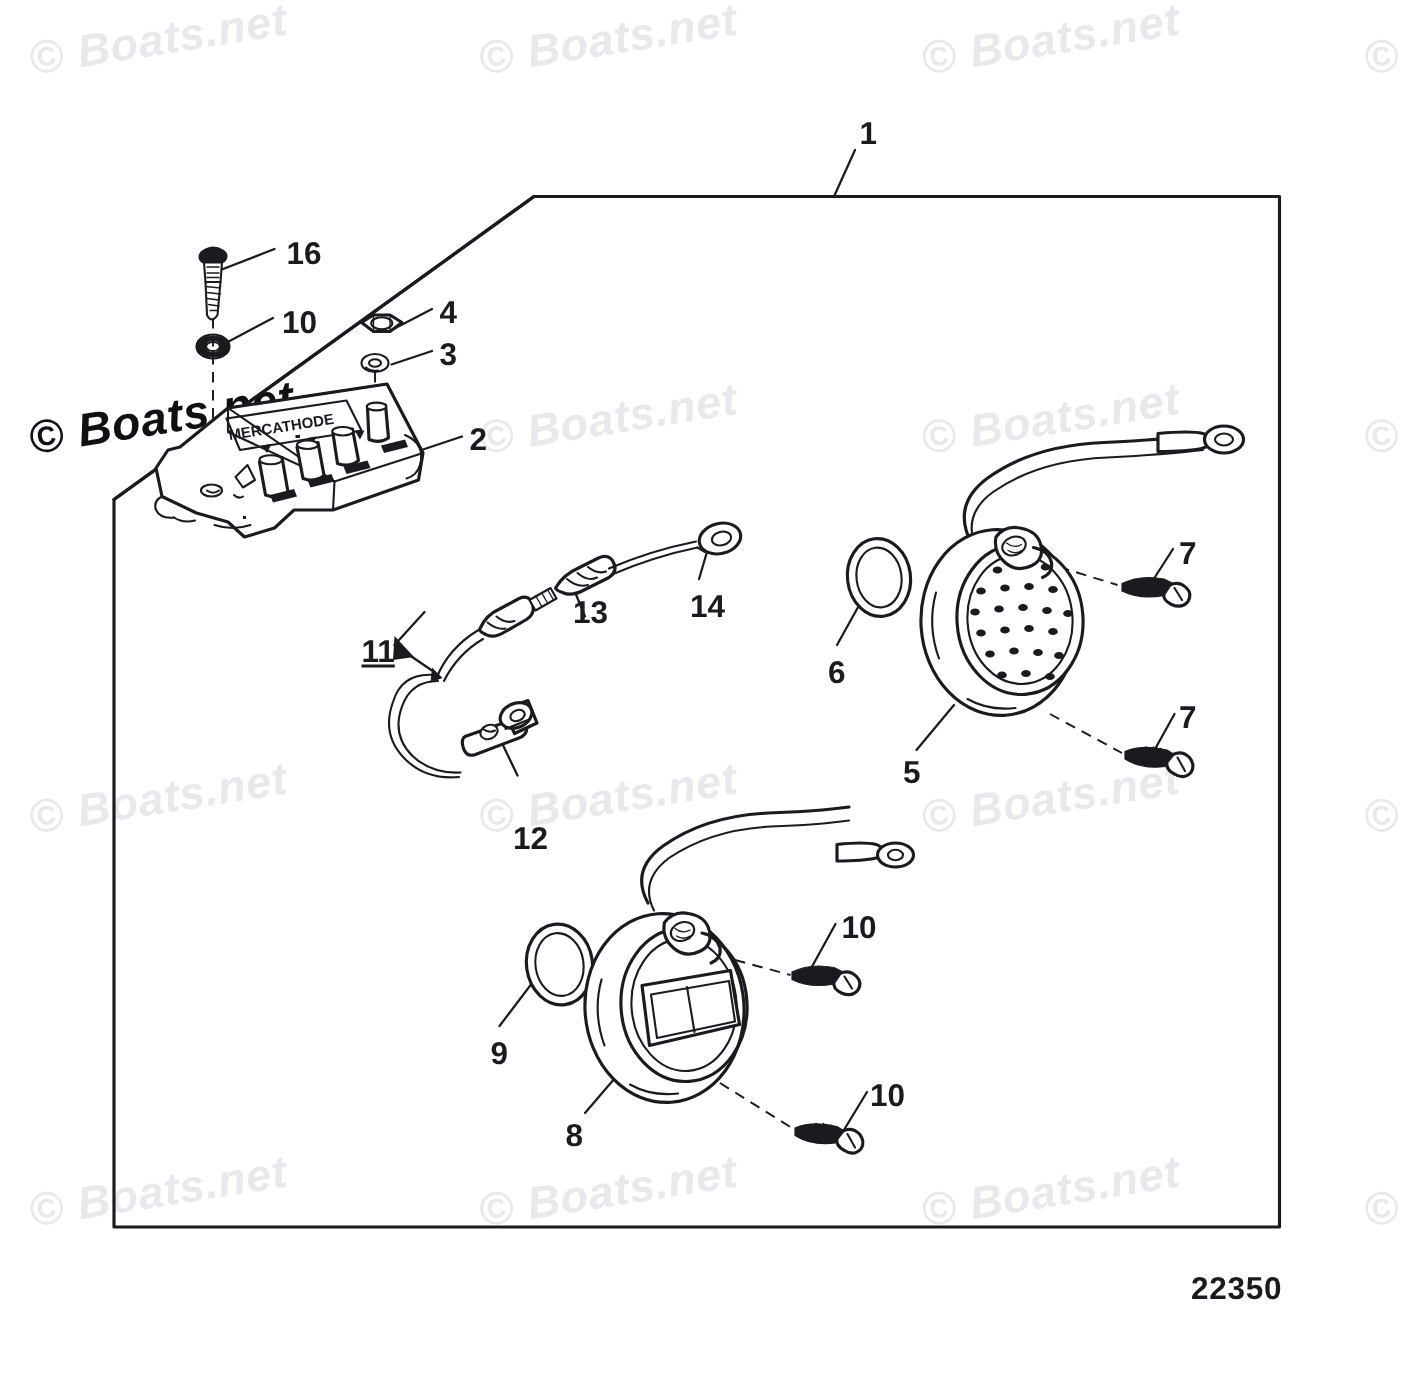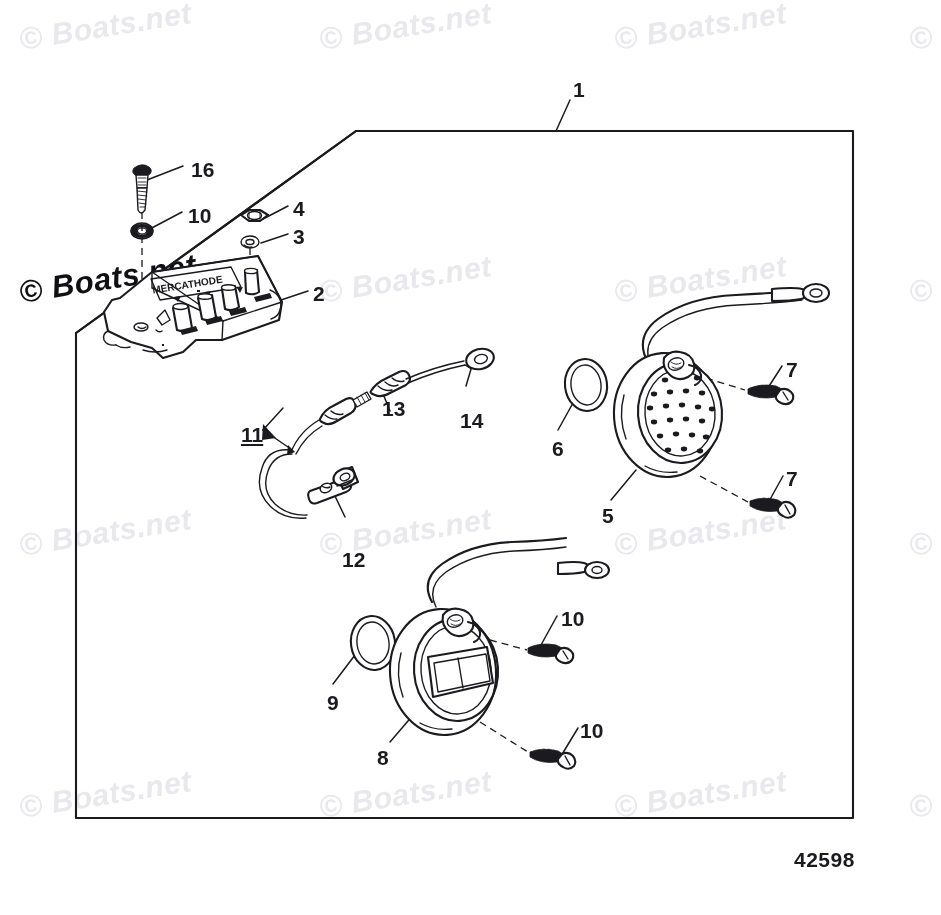--- a/index.html
+++ b/index.html
@@ -424,20 +424,20 @@
       <div class="callout" style="left: 552px; top: 438px;">6</div>
       <div class="callout" style="left: 786px; top: 359px;">7</div>
       <div class="callout" style="left: 786px; top: 468px;">7</div>
       <div class="callout" style="left: 377px; top: 747px;">8</div>
       <div class="callout" style="left: 327px; top: 692px;">9</div>
       <div class="callout" style="left: 561px; top: 608px;">10</div>
       <div class="callout" style="left: 580px; top: 720px;">10</div>
       <div class="callout" style="left: 241px; top: 424px; text-decoration: underline;">11</div>
       <div class="callout" style="left: 342px; top: 525px; margin-top: 24px;">12</div>
       <div class="callout" style="left: 382px; top: 398px;">13</div>
-      <div class="callout" style="left: 460px; top: 394px; margin-top: 16px;">14</div>
+      <div class="callout" style="left: 460px; top: 394px;">14</div>
       <div class="callout" style="left: 188px; top: 205px;">10</div>
       <div class="callout" style="left: 191px; top: 159px;">16</div>
     </div>
 
-  <div id="partnum">42598</div>
+  <div id="partnum">22350</div>
 
 </div>
 
 </body></html>

